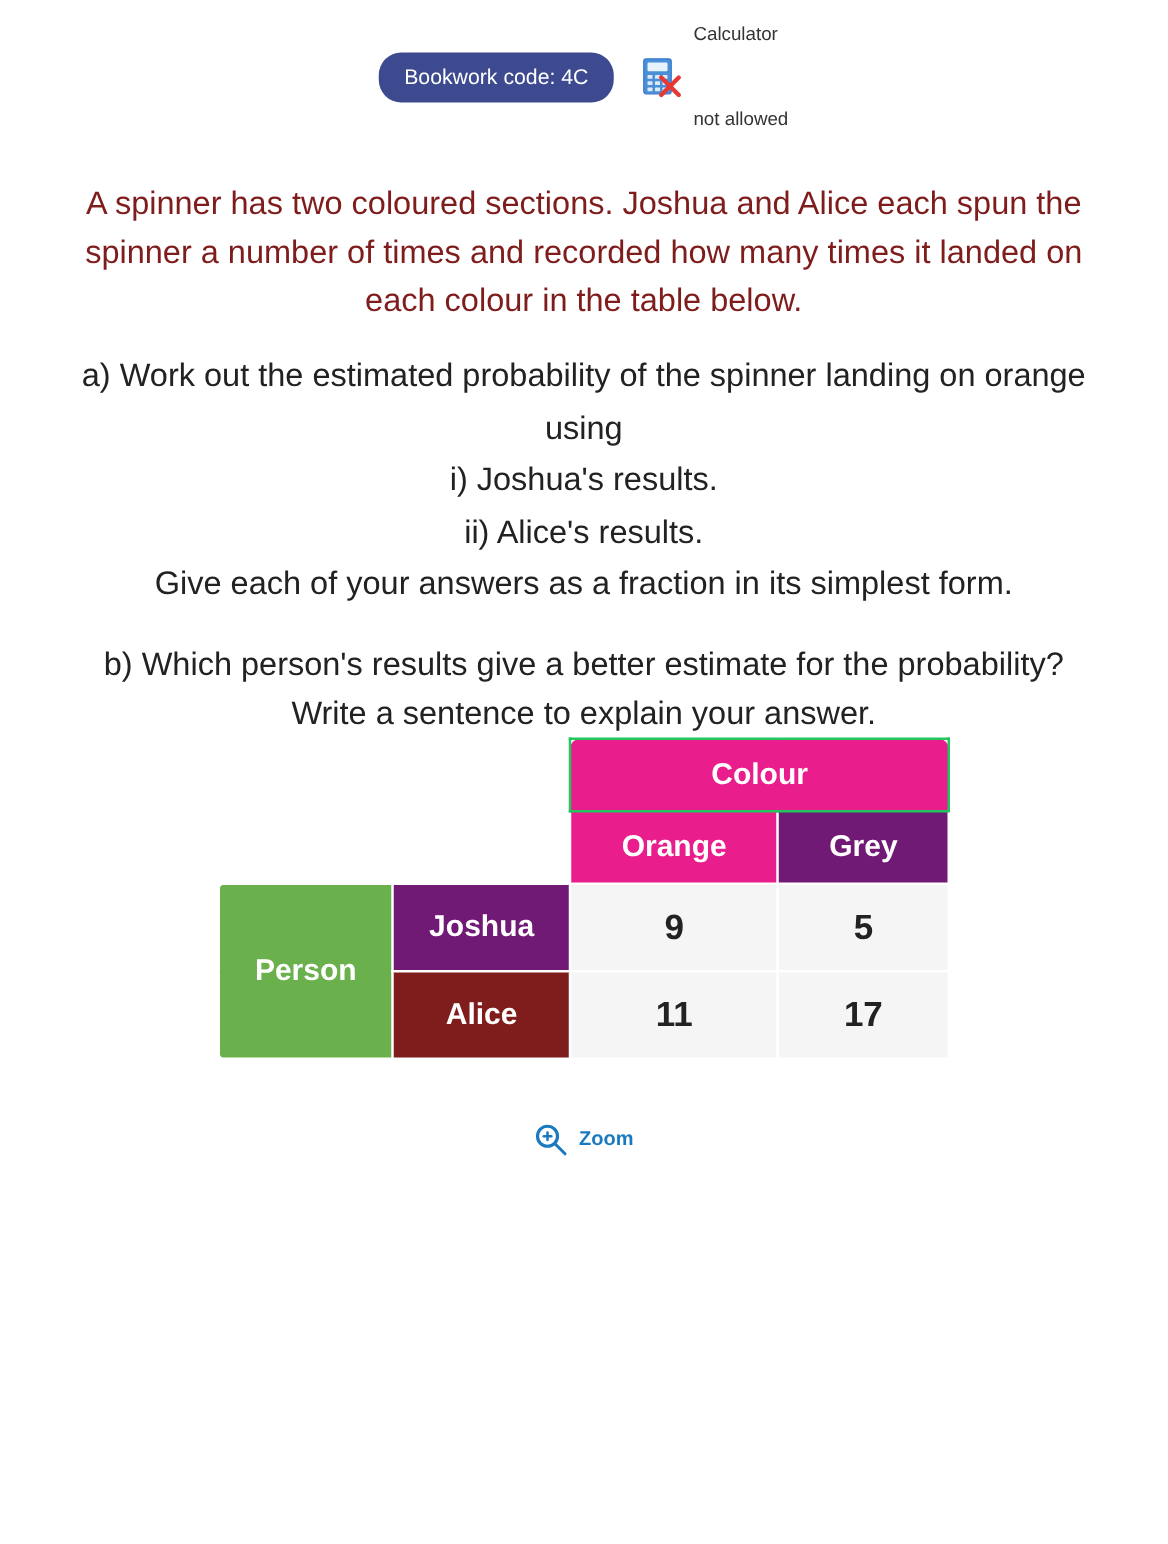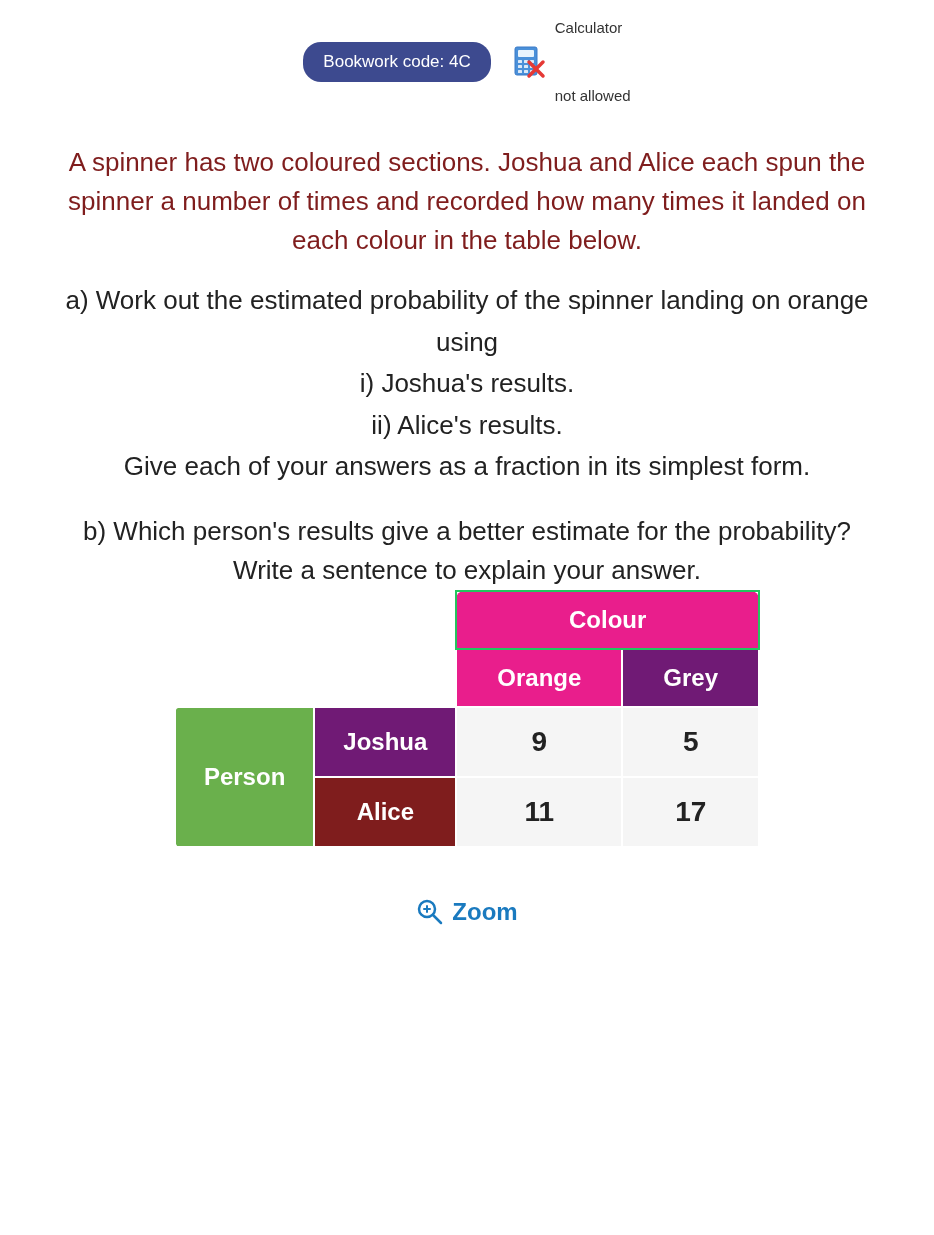--- a/index.html
+++ b/index.html
@@ -180,21 +180,21 @@
       padding: 18px 40px;
       border: 2px solid white;
       color: #222;
     }
 
     .zoom-footer {
       display: flex;
       align-items: center;
       gap: 8px;
       color: #1a7abf;
-      font-size: 24px;
+      font-size: 16px;
       font-weight: 600;
       margin-top: 10px;
       margin-bottom: 20px;
     }
 
     .zoom-icon {
       width: 28px;
       height: 28px;
     }
   </style>

